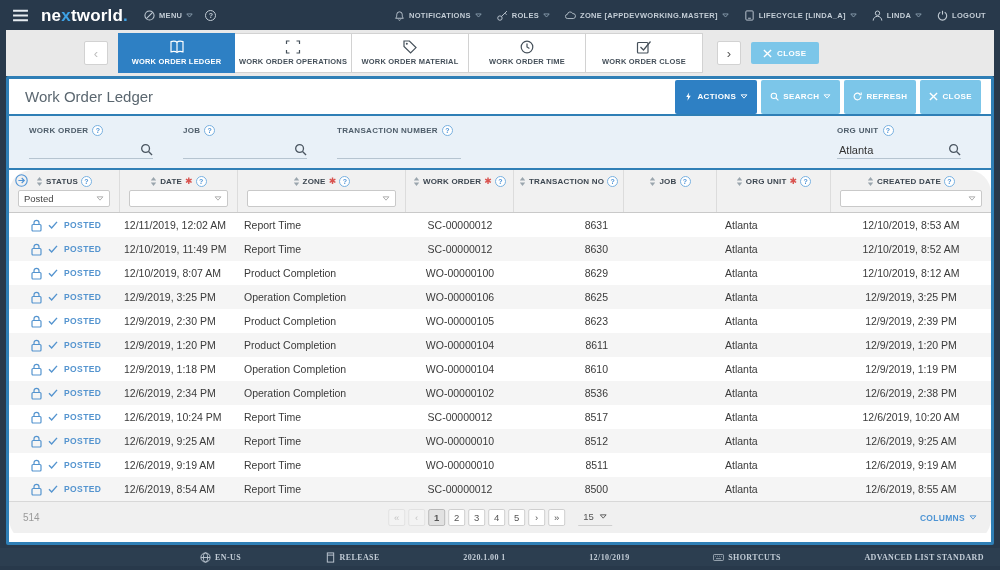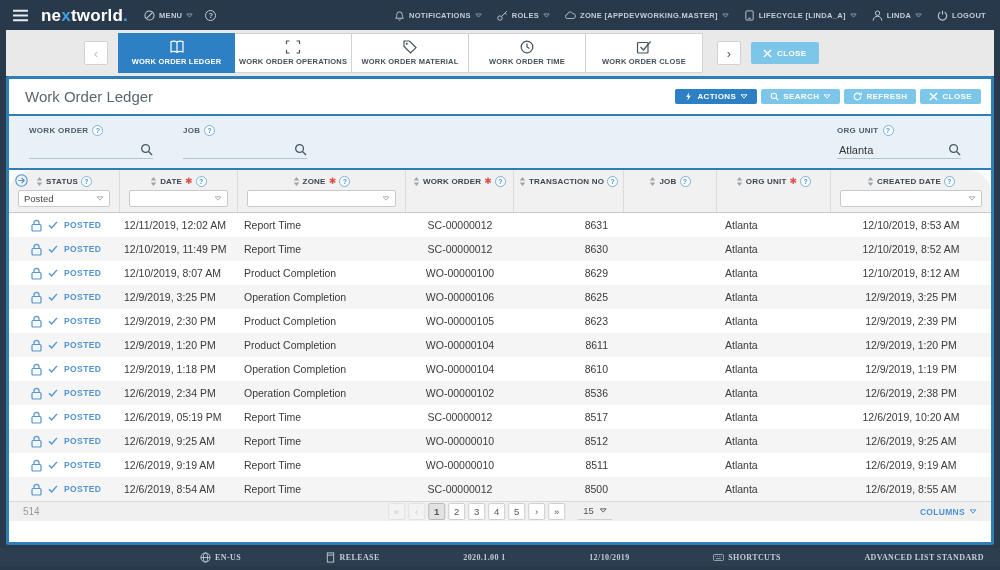--- a/index.html
+++ b/index.html
@@ -30,21 +30,21 @@
   .tab .ticon { width:16px; height:14px; display:flex; }
   .tab .tlabel { font-size:7.5px; font-weight:bold; letter-spacing:.2px; white-space:nowrap; }
   .close-top { margin-left:10px; height:22px; padding:0 12px; background:#7cc6e9; color:#fff; border:none; border-radius:2px; font-size:8px; font-weight:bold; letter-spacing:.4px; display:flex; align-items:center; gap:5px; font-family:inherit; }
   .close-top .xicn, .btn .bicn { width:9px; height:9px; display:inline-flex; }
 
   
   .panel { margin:0 6px; height:469px; background:#fff; border:3px solid #2f7fb6; border-radius:2px; display:flex; flex-direction:column; }
   .titlebar { flex:none; height:37px; display:flex; align-items:center; padding:0 10px 0 16px; border-bottom:2px solid #2f7fb6; }
   .title { font-size:15px; color:#5b6770; }
   .tbtns { margin-left:auto; display:flex; gap:4px; }
-  .btn { height:15px; padding:0 9px; border:none; border-radius:2px; color:#fff; font-size:8px; font-weight:bold; letter-spacing:.4px; display:flex; align-items:center; gap:4px; font-family:inherit; }
+  .btn { height:34px; padding:0 9px; border:none; border-radius:2px; color:#fff; font-size:8px; font-weight:bold; letter-spacing:.4px; display:flex; align-items:center; gap:4px; font-family:inherit; }
   .btn.primary { background:#2e80c4; }
   .btn.light { background:#7cc6e9; }
   .btn .bcaret { width:8px; height:5px; }
 
   
   .filterbar { flex:none; background:#e9f1f8; padding:7px 16px 9px 20px; display:flex; gap:30px; border-bottom:2px solid #2f7fb6; }
   .fgroup { width:124px; display:flex; flex-direction:column; }
   .fgroup.grp-org-unit { margin-left:auto; margin-right:14px; }
   .flabelrow { display:flex; align-items:center; gap:4px; height:14px; font-size:8px; font-weight:bold; color:#4e5d6a; letter-spacing:.3px; white-space:nowrap; }
   .finputrow { display:flex; align-items:flex-end; border-bottom:1px solid #b6c4d0; height:22px; }
@@ -74,21 +74,21 @@
   .checkic { width:10px; height:8px; color:#5494cf; flex:none; display:inline-flex; }
   .ptext { font-size:8.5px; font-weight:bold; color:#5494cf; letter-spacing:.4px; }
   .c-date { padding-left:4px; }
   .c-type { padding-left:6px; }
   .c-wo { text-align:center; }
   .c-tno { text-align:right; padding-right:16px; }
   .c-job { padding-left:6px; }
   .c-org { padding-left:8px; }
   .c-cdate { text-align:center; }
 
-  .gridfoot { flex:none; height:20px; background:#f0f0f0; border-top:1px solid #d8d8d8; display:flex; align-items:center; padding:0 14px; position:relative; }
+  .gridfoot { flex:none; height:32px; background:#f0f0f0; border-top:1px solid #d8d8d8; display:flex; align-items:center; padding:0 14px; position:relative; }
   .total { font-size:10px; color:#9a9a9a; }
   .pager { position:absolute; left:50%; transform:translateX(-50%); display:flex; align-items:center; gap:3px; }
   .pbtn { min-width:17px; height:17px; border:1px solid #cfcfcf; background:#fff; border-radius:2px; font-size:9.5px; color:#555; display:flex; align-items:center; justify-content:center; padding:0 3px; font-family:inherit; }
   .pbtn.disabled { color:#c4c4c4; background:#f3f3f3; border-color:#e2e2e2; }
   .pbtn.active { background:#e2e2e2; border-color:#b9b9b9; font-weight:bold; }
   .psize { display:flex; align-items:center; gap:5px; margin-left:10px; font-size:9.5px; color:#555; border-bottom:1px solid #cfcfcf; padding:1px 5px 3px; }
   .psize .caret, .columnsbtn .caret { width:8px; height:5px; color:inherit; }
   .columnsbtn { margin-left:auto; color:#4d94d4; font-size:8.5px; font-weight:bold; letter-spacing:.3px; display:flex; align-items:center; gap:4px; }
   .spacer { flex:1; background:#fff; }
 
@@ -342,20 +342,29 @@
           <div class="finputrow">
             <input class="finput" style="">
             <span class="fsearch">
               <svg viewBox="0 0 14 14">
                 <circle cx="6" cy="6" r="4.2" fill="none" stroke="currentColor" stroke-width="1.4"></circle>
                 <line x1="9.2" y1="9.2" x2="13" y2="13" stroke="currentColor" stroke-width="1.4"></line>
               </svg>
             </span>
           </div>
         </div>
+        <div class="fgroup grp-transaction-number">
+          <div class="flabelrow">
+            <span>TRANSACTION NUMBER</span>
+            <span class="helpc">?</span>
+          </div>
+          <div class="finputrow">
+            <input class="finput" style="">
+          </div>
+        </div>
         <div class="fgroup grp-org-unit">
           <div class="flabelrow">
             <span>ORG UNIT</span>
             <span class="helpc">?</span>
           </div>
           <div class="finputrow">
             <input class="finput" value="Atlanta" style="">
             <span class="fsearch">
               <svg viewBox="0 0 14 14">
                 <circle cx="6" cy="6" r="4.2" fill="none" stroke="currentColor" stroke-width="1.4"></circle>
@@ -712,21 +721,21 @@
                   <path d="M3 5.5 V3.8 a2.5 2.5 0 0 1 5 0 V5.5" fill="none" stroke="currentColor" stroke-width="1.2"></path>
                 </svg>
               </span>
               <span class="checkic">
                 <svg viewBox="0 0 11 9">
                   <path d="M1 4.8 L4 7.8 L10 1" fill="none" stroke="currentColor" stroke-width="1.6"></path>
                 </svg>
               </span>
               <span class="ptext">POSTED</span>
             </div>
-            <div class="c-date">12/6/2019, 05:19 PM</div>
+            <div class="c-date">12/6/2019, 10:24 PM</div>
             <div class="c-type">Report Time</div>
             <div class="c-wo">SC-00000012</div>
             <div class="c-tno">8517</div>
             <div class="c-job"></div>
             <div class="c-org">Atlanta</div>
             <div class="c-cdate">12/6/2019, 10:20 AM</div>
           </div>
           <div class="grow cols">
             <div class="c-status">
               <span class="lockic">

